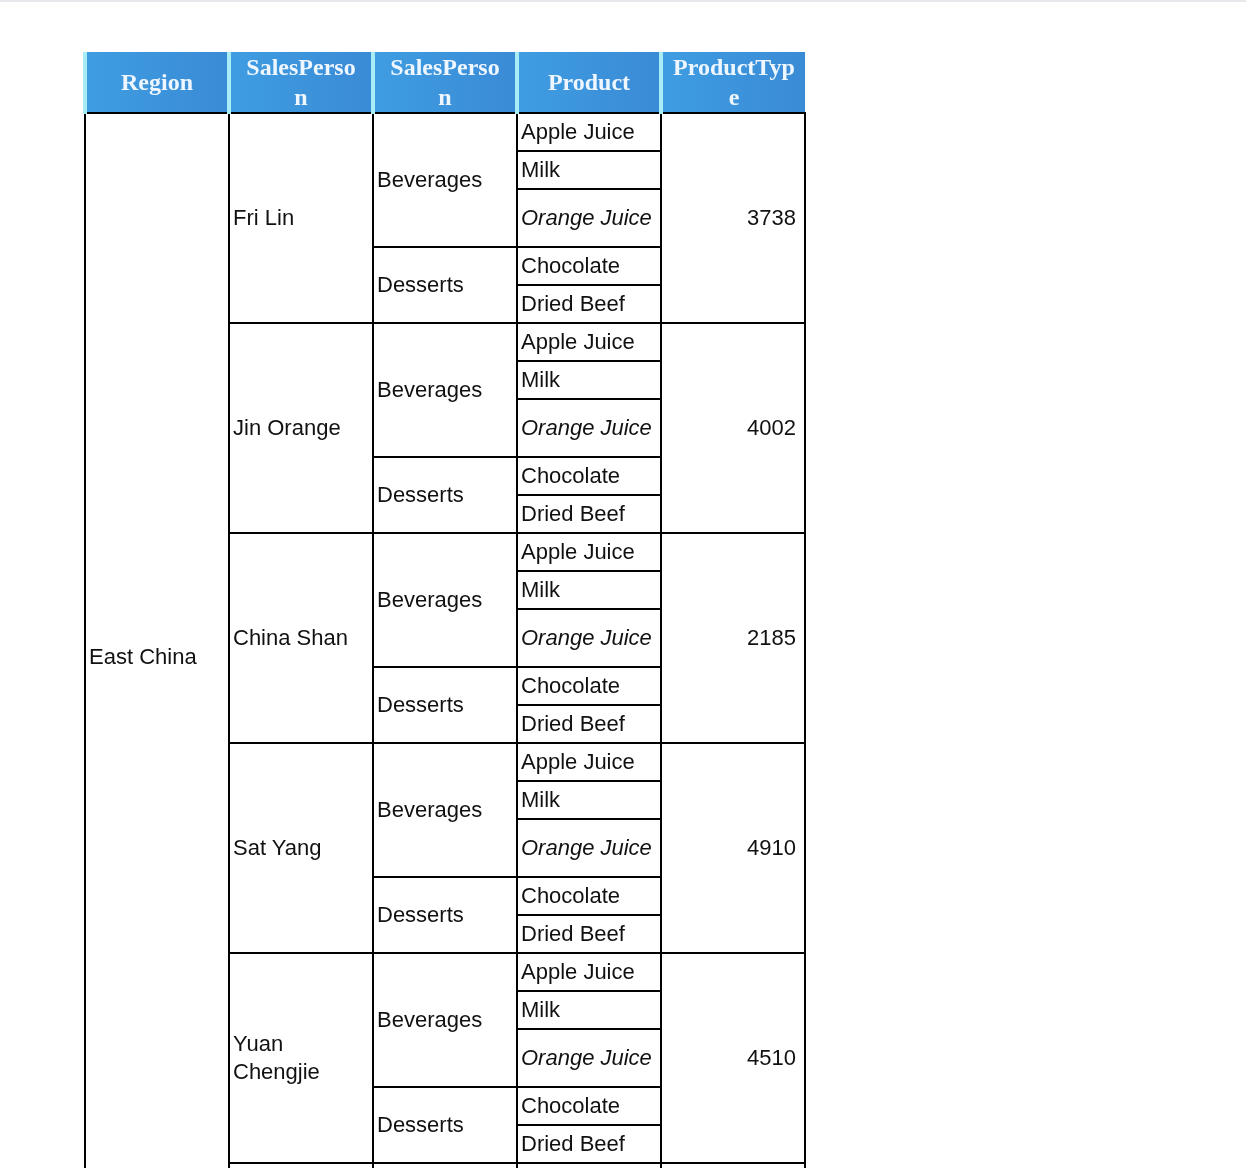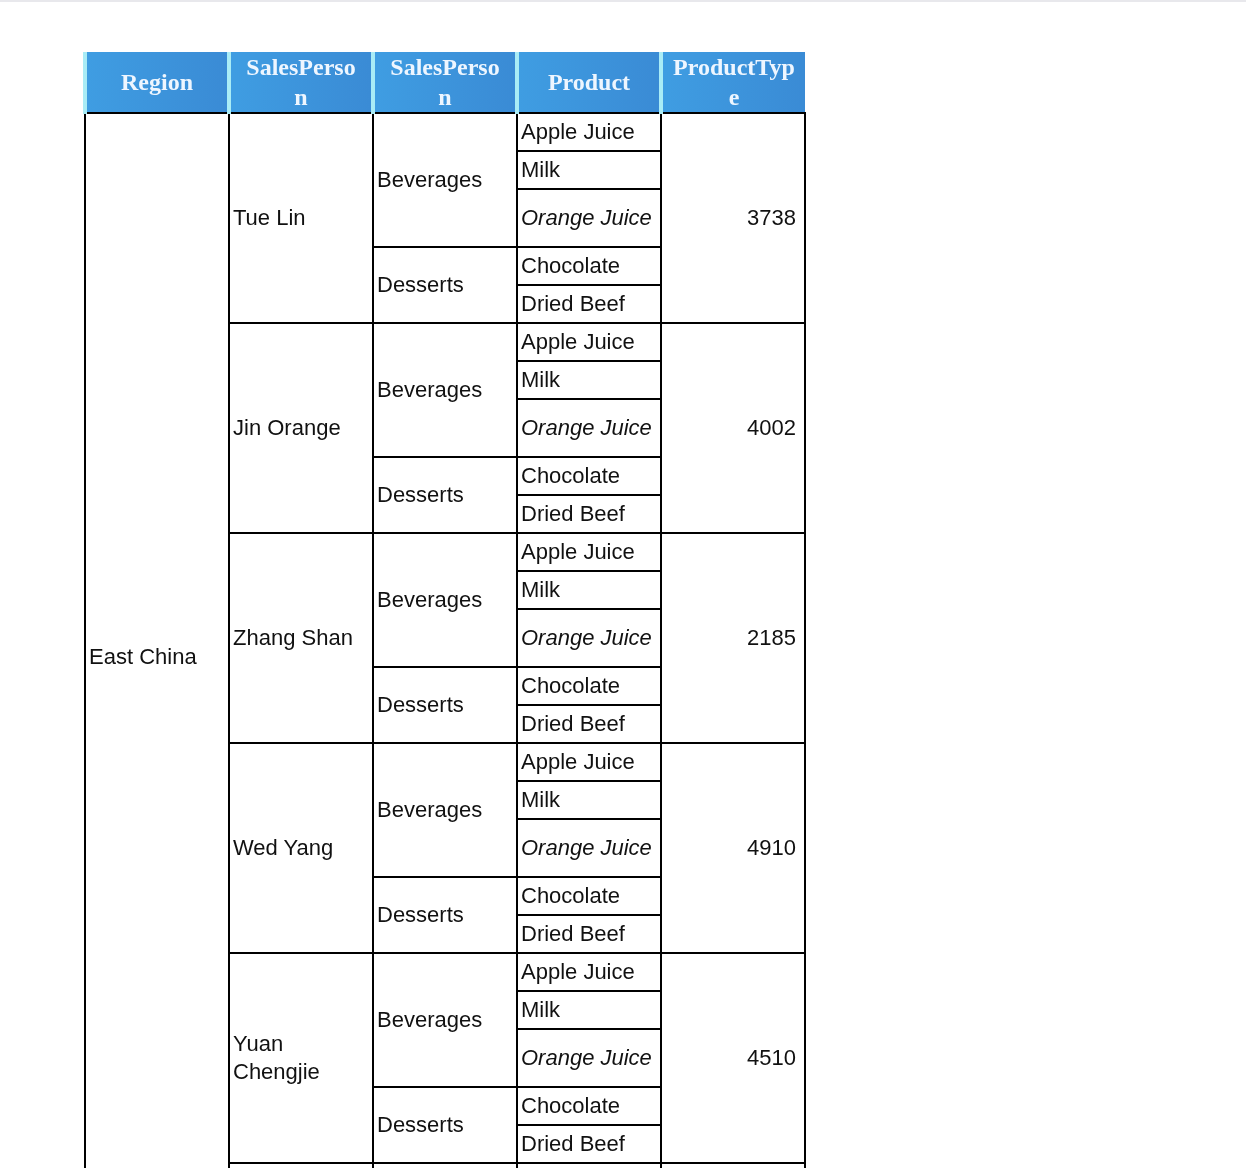--- a/index.html
+++ b/index.html
@@ -50,21 +50,21 @@
         <th>SalesPerson</th>
         <th>SalesPerson</th>
         <th>Product</th>
         <th>ProductType</th>
       </tr>
     </thead>
     <tbody id="tbody">
 
       <tr>
         <td class="region" rowspan="31">East China</td>
-        <td rowspan="5">Tue Lin</td>
+        <td rowspan="5">Fri Lin</td>
         <td rowspan="3">Beverages</td>
         <td class="prod">Apple Juice</td>
         <td class="vol" rowspan="5">3738</td>
       </tr>
       <tr>
           <td class="prod">Milk</td>
         </tr>
       <tr>
           <td class="prod two">Orange Juice</td>
         </tr>
@@ -90,41 +90,41 @@
         </tr>
       <tr>
         <td rowspan="2">Desserts</td>
         <td class="prod">Chocolate</td>
       </tr>
       <tr>
           <td class="prod">Dried Beef</td>
         </tr>
 
       <tr>
-        <td rowspan="5">Zhang Shan</td>
+        <td rowspan="5">China Shan</td>
         <td rowspan="3">Beverages</td>
         <td class="prod">Apple Juice</td>
         <td class="vol" rowspan="5">2185</td>
       </tr>
       <tr>
           <td class="prod">Milk</td>
         </tr>
       <tr>
           <td class="prod two">Orange Juice</td>
         </tr>
       <tr>
         <td rowspan="2">Desserts</td>
         <td class="prod">Chocolate</td>
       </tr>
       <tr>
           <td class="prod">Dried Beef</td>
         </tr>
 
       <tr>
-        <td rowspan="5">Wed Yang</td>
+        <td rowspan="5">Sat Yang</td>
         <td rowspan="3">Beverages</td>
         <td class="prod">Apple Juice</td>
         <td class="vol" rowspan="5">4910</td>
       </tr>
       <tr>
           <td class="prod">Milk</td>
         </tr>
       <tr>
           <td class="prod two">Orange Juice</td>
         </tr>

